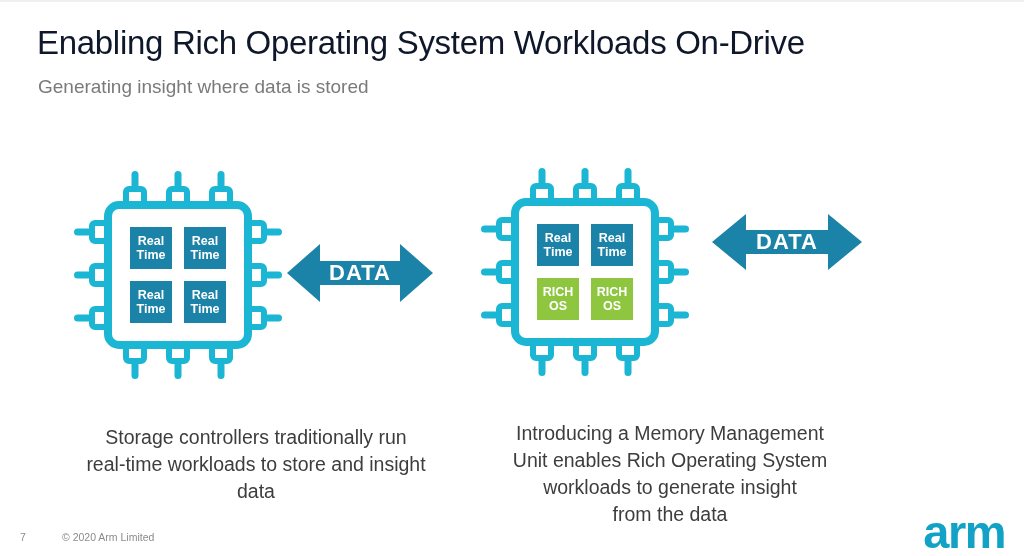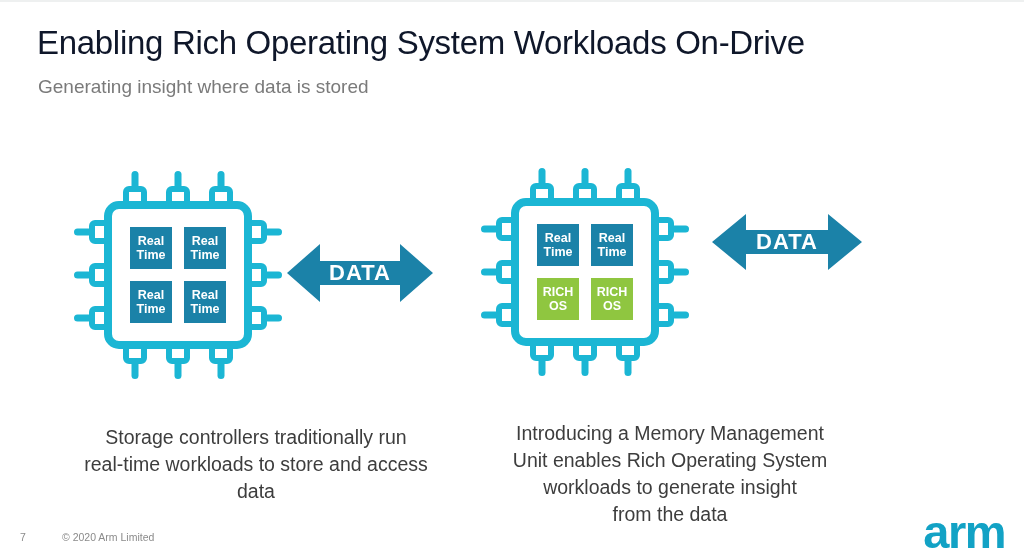--- a/index.html
+++ b/index.html
@@ -117,21 +117,21 @@
   <div class="arrow" id="arrow-data-right">
     <svg viewBox="0 0 150 56">
       <polygon points="0,28 34,0 34,16 116,16 116,0 150,28 116,56 116,40 34,40 34,56" fill="#1B82A8"></polygon>
     </svg>
     <div class="lbl">DATA</div>
   </div>
 
 
   <div class="caption" id="caption-left">
     <div>Storage controllers traditionally run</div>
-    <div>real-time workloads to store and access</div>
+    <div>real-time workloads to store and insight</div>
     <div>data</div>
   </div>
   <div class="caption" id="caption-right">
     <div>Introducing a Memory Management</div>
     <div>Unit enables Rich Operating System</div>
     <div>workloads to generate insight</div>
     <div>from the data</div>
   </div>
 
   <div class="page-num">7</div>

